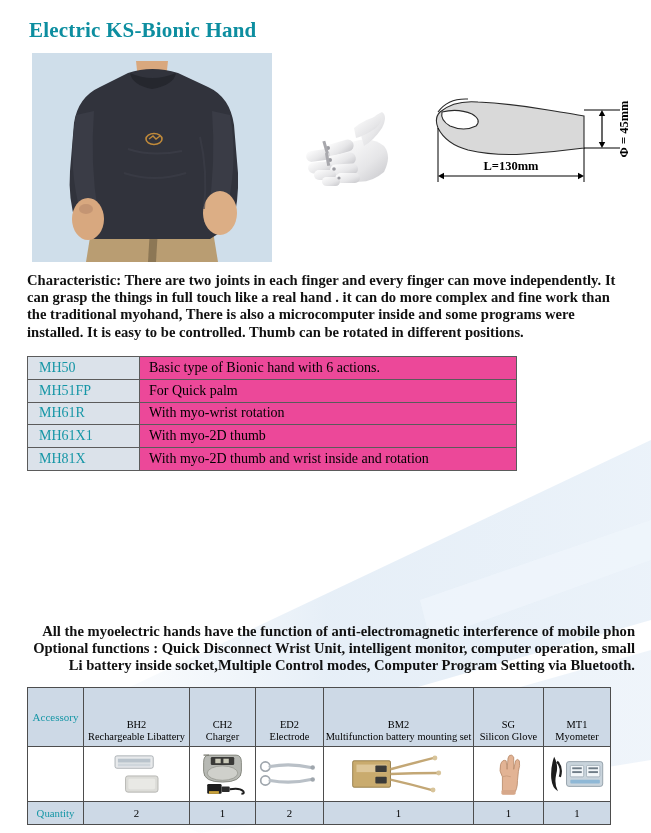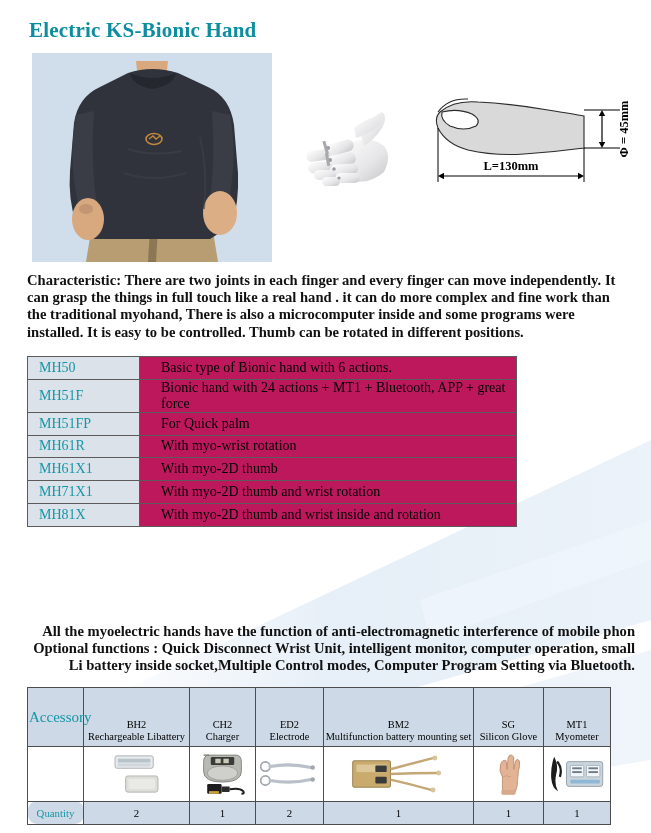--- a/index.html
+++ b/index.html
@@ -106,23 +106,23 @@
     vertical-align: middle;
     margin-left: 44px;
   }
   .model-table td.code {
     width: 100px;
     background: #dbe2ea;
     color: #1596a6;
     padding-left: 11px;
   }
   .model-table td.desc {
-    background: #be185d;
+    background: #ec4899;
     color: #000000;
-    padding-left: 21px;
+    padding-left: 9px;
   }
 
   
   .acc-table {
     position: absolute;
     left: 27px;
     top: 687px;
     width: 583px;
     border-collapse: collapse;
     table-layout: fixed;
@@ -134,38 +134,37 @@
   }
   .acc-table tr.head td {
     background: #cdd9e6;
     height: 33px;
     font-size: 10.4px;
     line-height: 12.4px;
     padding: 2px 1px;
   }
   .acc-table tr.head td.accessory-label {
     color: #1596a6;
-    font-size: 15px;
+    font-size: 11px;
   }
   .acc-code { display: block; margin-top: 29px; }
   .acc-name { display: block; text-align: center; }
 
   .acc-table tr.pics td {
     background: #ffffff;
     height: 52px;
     padding: 1px;
   }
   .acc-table tr.qty td {
     background: #cdd9e6;
     height: 20px;
     font-size: 10.8px;
   }
   .acc-table tr.qty td.accessory-label {
     color: #1596a6;
-    border-radius: 9px;
   }
 
   .pic-wrap {
     display: flex;
     align-items: center;
     justify-content: center;
     height: 50px;
   }
 
   
@@ -309,38 +308,30 @@
 
   <div class="para para-characteristic">Characteristic: There are two joints in each finger and every finger can move independently. It can grasp the things in full touch like a real hand . it can do more complex and fine work than the traditional myohand, There is also a microcomputer inside and some programs were installed. It is easy to be controlled. Thumb can be rotated in different positions.</div>
 
   <table class="model-table">
     <tbody>
         <tr>
           <td class="code">MH50</td>
           <td class="desc">Basic type of Bionic hand with 6 actions.</td>
         </tr>
         <tr>
-          <td class="code">MH51F</td>
-          <td class="desc">Bionic hand with 24 actions + MT1 + Bluetooth, APP + great force</td>
-        </tr>
-        <tr>
           <td class="code">MH51FP</td>
           <td class="desc">For Quick palm</td>
         </tr>
         <tr>
           <td class="code">MH61R</td>
           <td class="desc">With myo-wrist rotation</td>
         </tr>
         <tr>
           <td class="code">MH61X1</td>
           <td class="desc">With myo-2D thumb</td>
-        </tr>
-        <tr>
-          <td class="code">MH71X1</td>
-          <td class="desc">With myo-2D thumb and wrist rotation</td>
         </tr>
         <tr>
           <td class="code">MH81X</td>
           <td class="desc">With myo-2D thumb and wrist inside and rotation</td>
         </tr>
       </tbody>
   </table>
 
   <div class="para para-optional">All the myoelectric hands have the function of anti-electromagnetic interference of mobile phon Optional functions :  Quick Disconnect Wrist Unit, intelligent monitor, computer operation, small Li battery inside socket,Multiple Control modes, Computer Program Setting via Bluetooth.</div>
 

